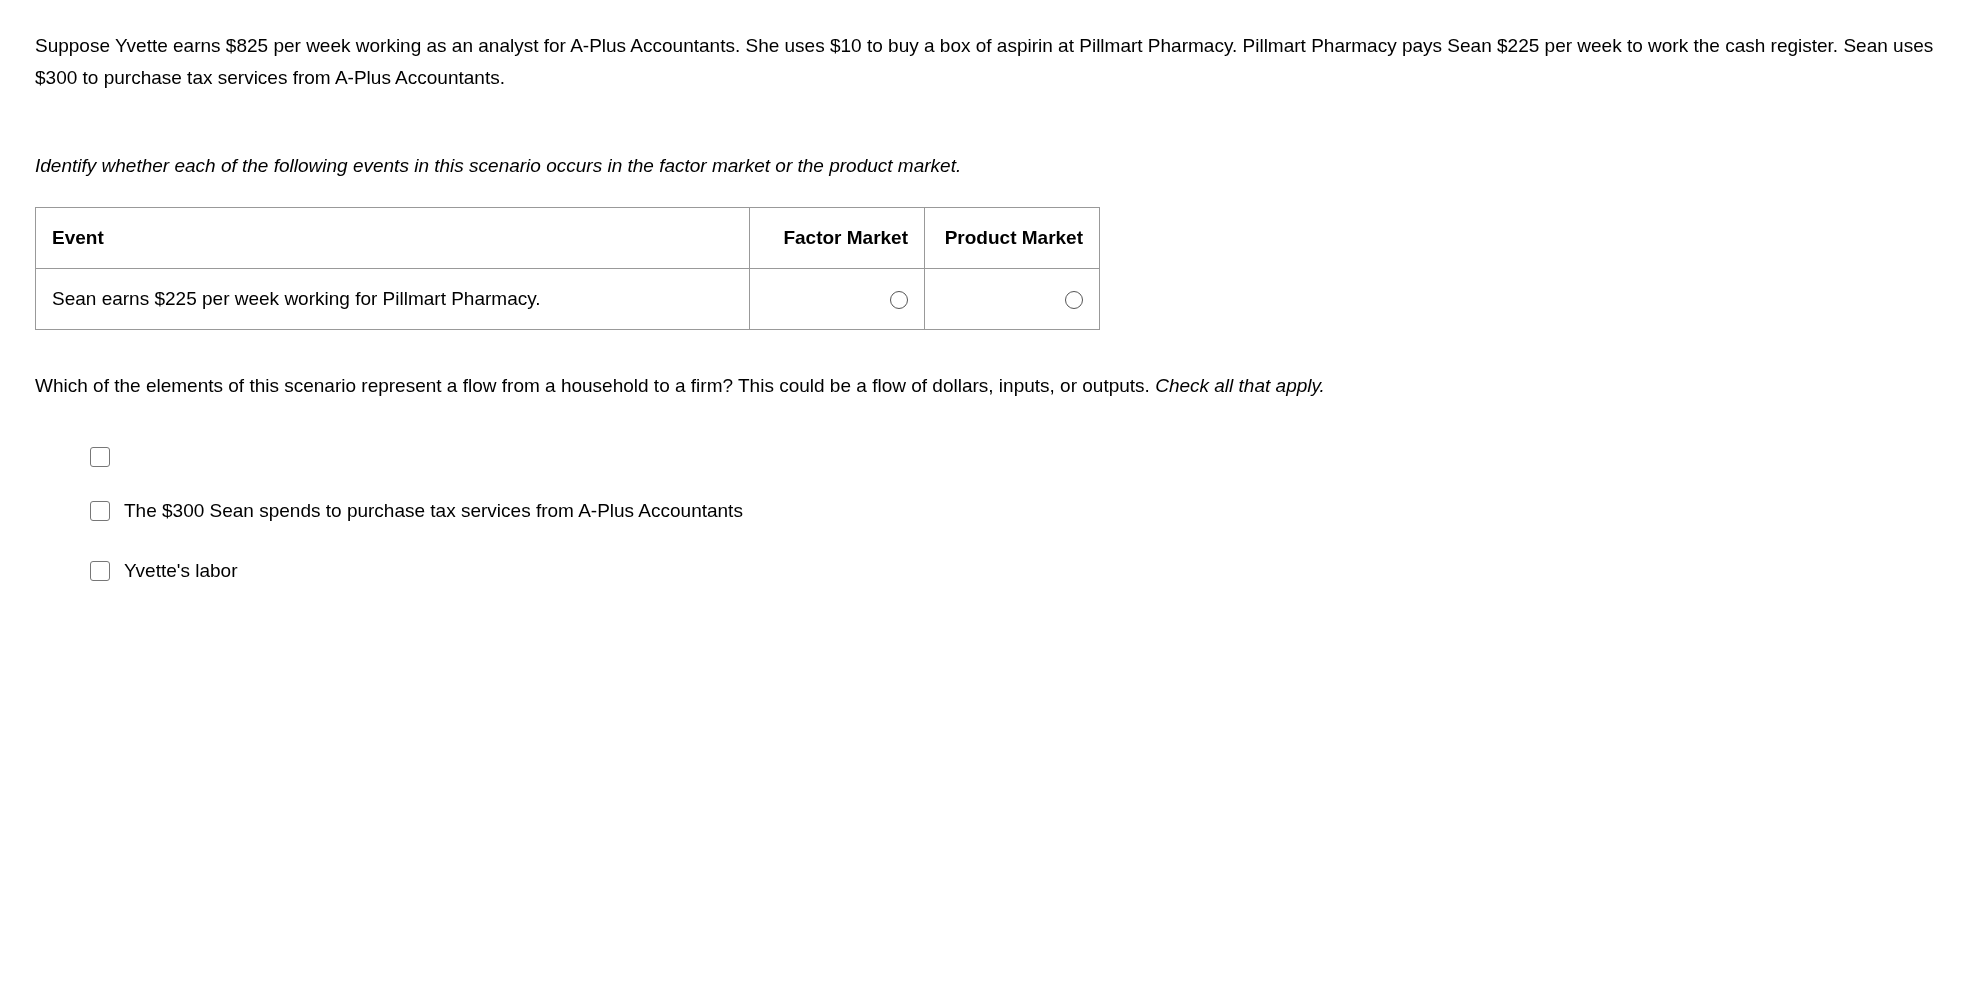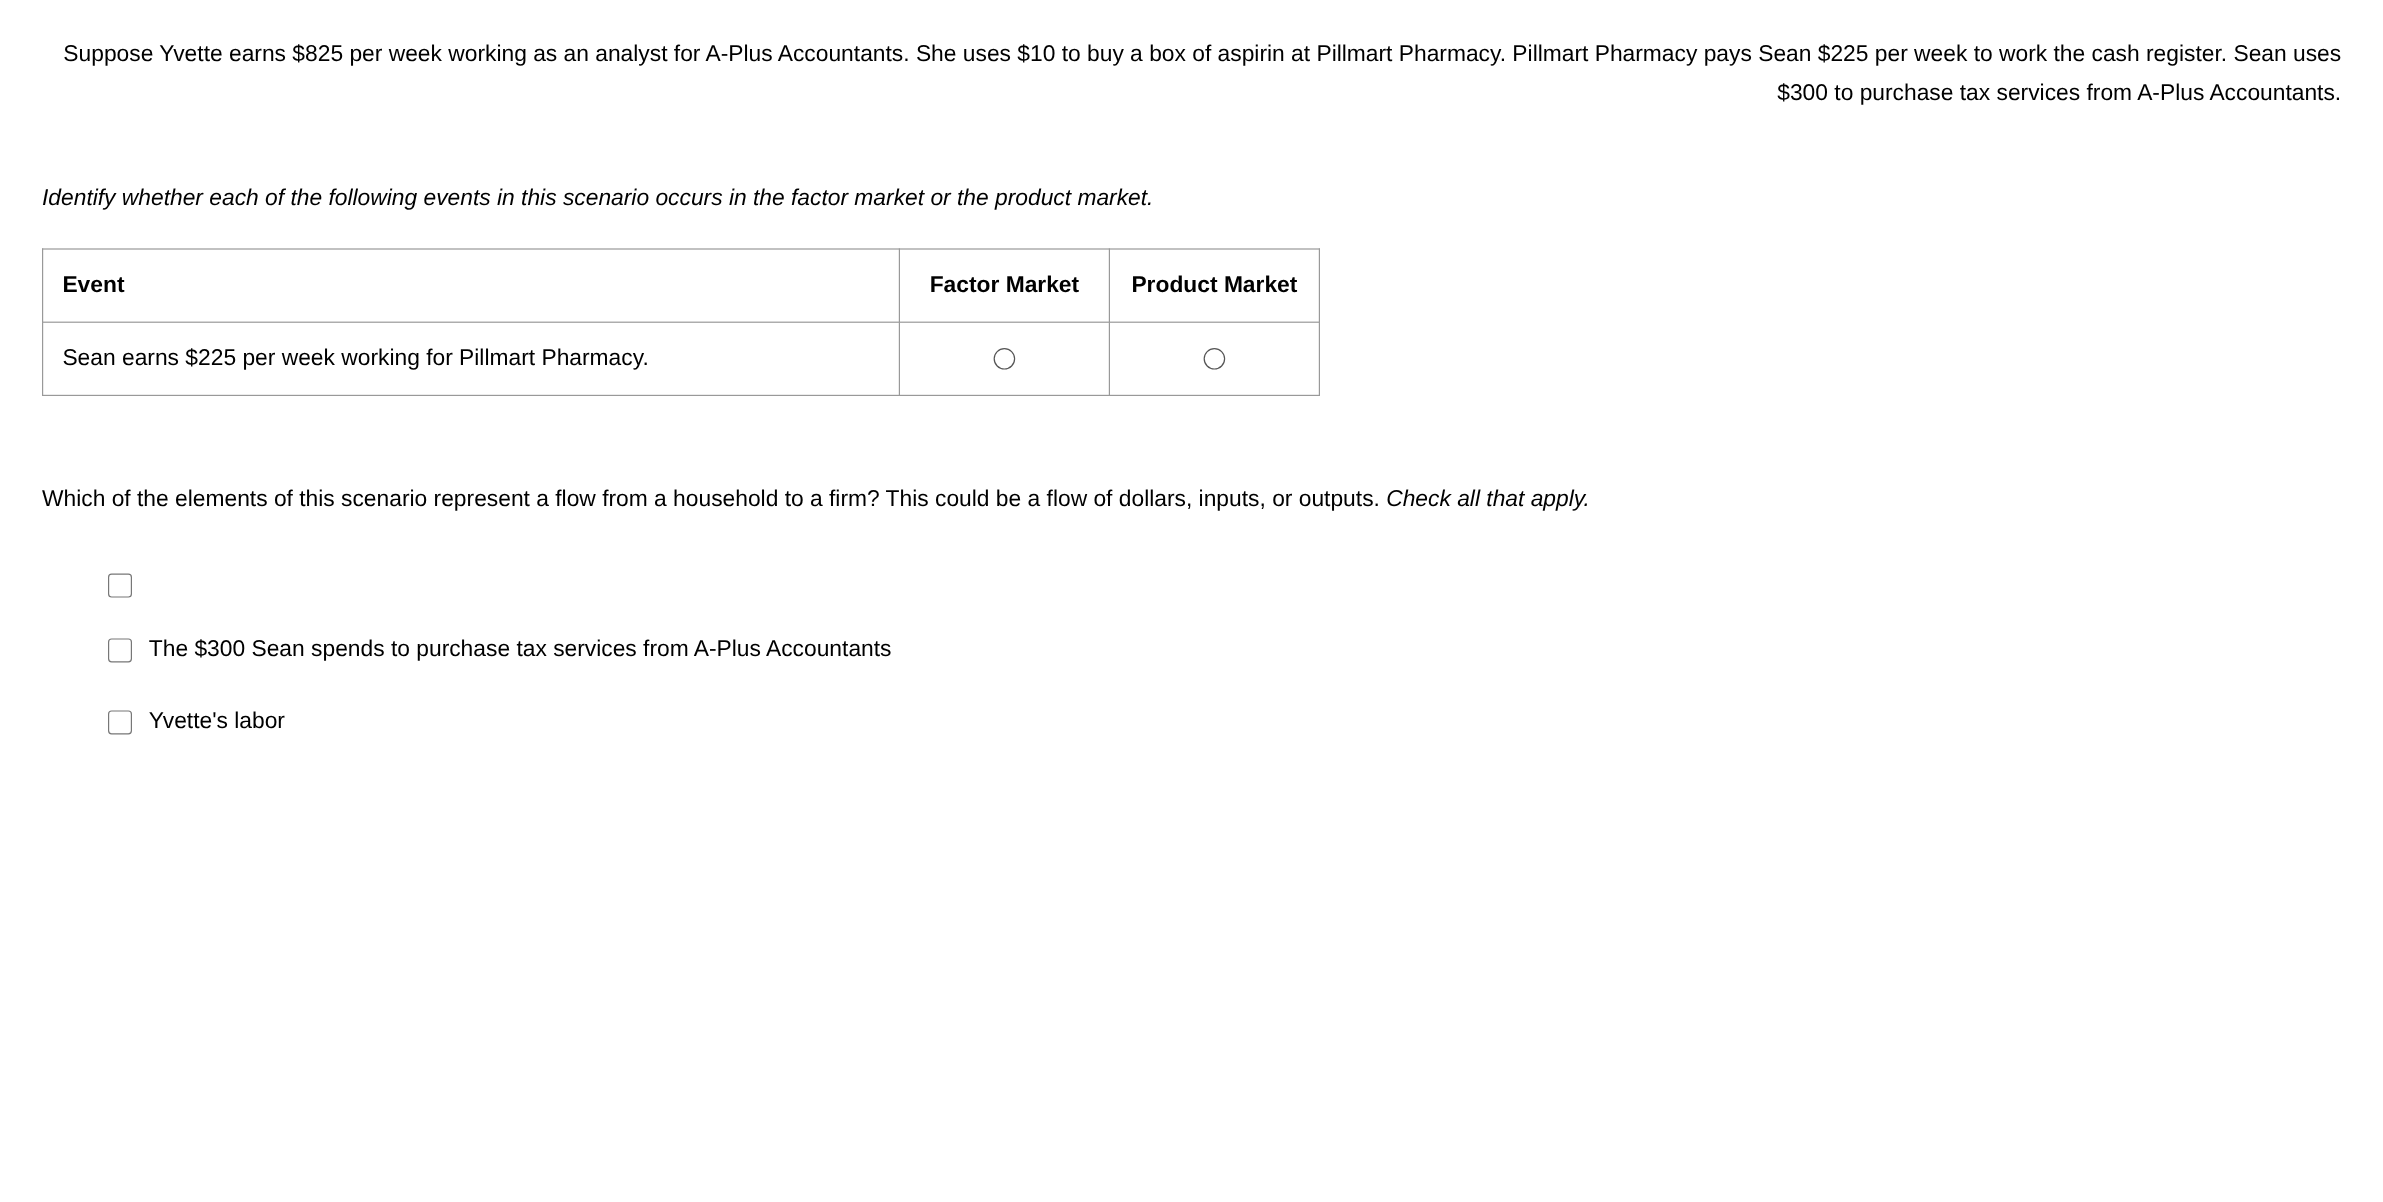--- a/index.html
+++ b/index.html
@@ -10,44 +10,43 @@
     body {
       font-family: Verdana, Geneva, sans-serif;
       font-size: 19px;
       line-height: 1.7;
       color: #000;
       background: #fff;
       padding: 30px 35px;
     }
     .paragraph {
       margin-bottom: 8px;
-      text-align: right;
     }
     .instruction {
       font-style: italic;
       margin-top: 55px;
       margin-bottom: 25px;
     }
     table {
       border-collapse: collapse;
       width: 1065px;
-      margin-bottom: 71px;
+      margin-bottom: 40px;
     }
     th, td {
       border: 1px solid #999;
       text-align: left;
       padding: 14px 16px;
       font-size: 19px;
       font-weight: normal;
     }
     th {
       font-weight: bold;
     }
     th.center, td.center {
-      text-align: center;
+      text-align: right;
       width: 175px;
     }
     .radio {
       width: 18px;
       height: 18px;
       border: 1.5px solid #555;
       border-radius: 50%;
       display: inline-block;
       vertical-align: middle;
       cursor: pointer;

